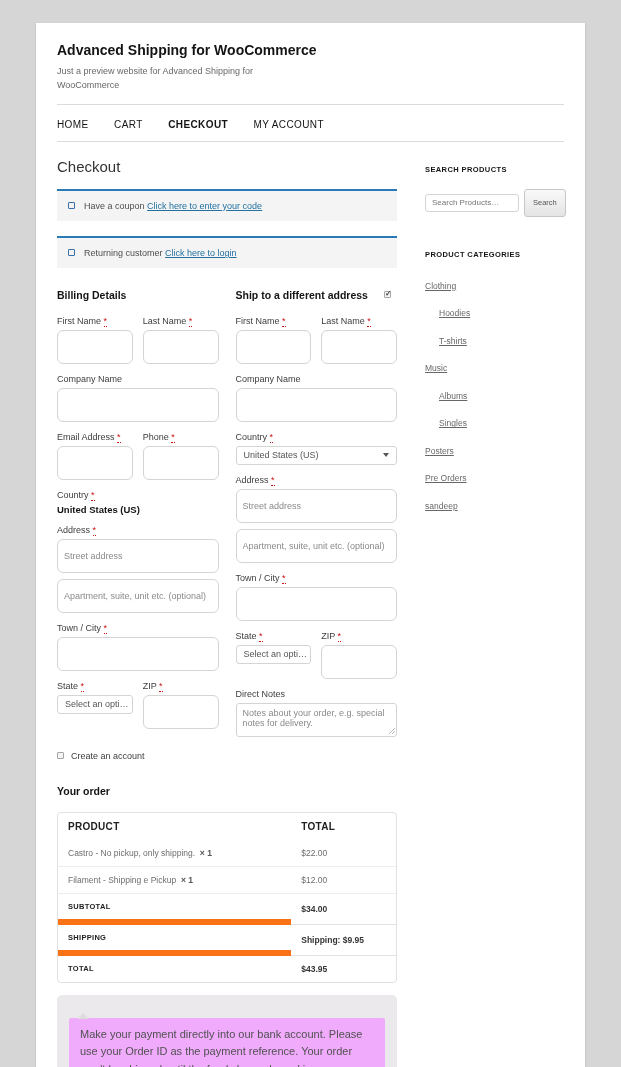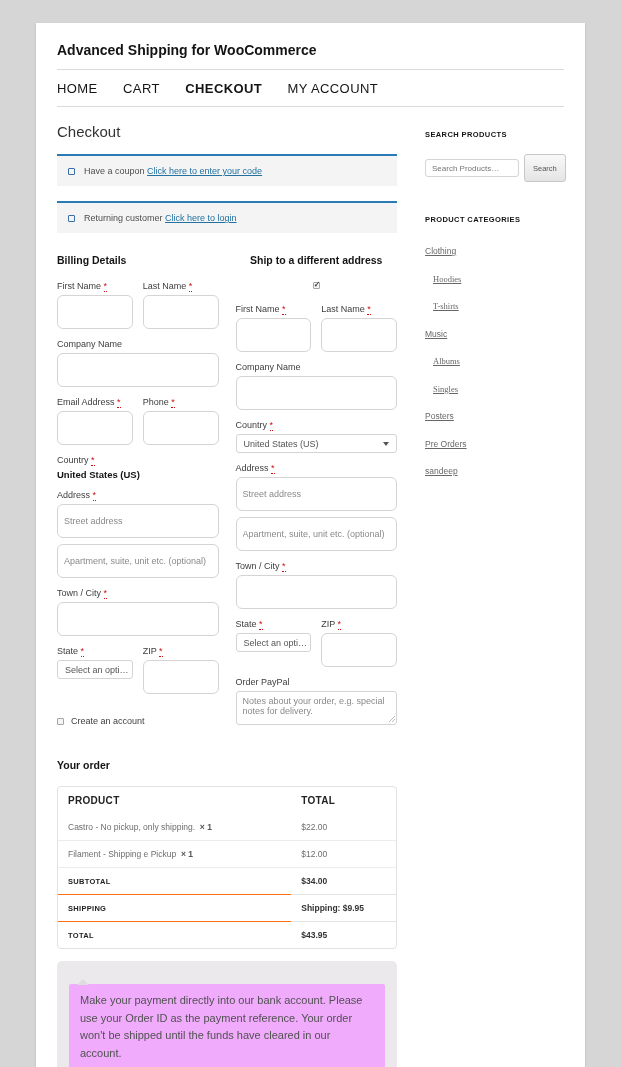--- a/index.html
+++ b/index.html
@@ -21,21 +21,21 @@
   
   .site-title { font-size:14px; font-weight:bold; color:#141414; margin-bottom:7px; }
   .site-desc  { font-size:9px; color:#686868; width:215px; line-height:1.55; }
   .main-nav {
     margin-top:11px;
     border-top:1px solid #dbdbdb; border-bottom:1px solid #dbdbdb;
     padding:9px 0;
   }
   .main-nav a {
     display:inline-block; margin-right:21px;
-    font-size:13px; letter-spacing:.4px; color:#141414; text-decoration:none;
+    font-size:10px; letter-spacing:.4px; color:#141414; text-decoration:none;
   }
   .main-nav a.current { font-weight:bold; }
   
   .content { display:flex; margin-top:16px; }
   .main { width:340px; margin-right:28px; }
   .sidebar { width:139px; padding-top:7px; }
   .page-title { font-size:15px; font-weight:400; color:#333; margin-bottom:14px; }
   
   .notice {
     border-top:2px solid #2a7ab5; background:#f4f4f4;
@@ -45,21 +45,21 @@
   }
   .notice .sq-icon {
     width:7px; height:7px; border:1px solid #3a6ea8; border-radius:1px;
     margin-right:9px; flex:none;
   }
   a.blue-link { color:#2271a1; text-decoration:underline; }
   
   .cols { display:flex; gap:17px; margin-top:21px; }
   .col { flex:1; min-width:0; }
   .section-heading { font-size:10.5px; font-weight:bold; color:#141414; margin-bottom:15px; }
-  .ship-heading { display:flex; align-items:center; gap:16px;flex-direction:column; }
+  .ship-heading { display:flex; align-items:center; gap:16px; }
   .field { margin-bottom:10px; }
   .field label { display:block; font-size:9px; color:#3d3d3d; margin-bottom:4px; }
   .req { color:#c11; text-decoration:none; border-bottom:1px dotted #c11; font-style:normal; }
   .row2 { display:flex; gap:10px; }
   .row2 .field { flex:1; min-width:0; }
   .tinput {
     display:block; width:100%; height:28px;
     border:1px solid #d4d4d4; border-radius:6px; background:#fff;
     font-family:inherit; font-size:9px; color:#555; padding:16px 6px;
   }
@@ -88,21 +88,21 @@
   .cb-row { display:flex; align-items:center; gap:7px; font-size:9px; color:#3d3d3d; margin-top:12px; }
   
   .order-sec { margin-top:24px; }
   .order-table { width:100%; border-collapse:separate; border-spacing:0; border:1px solid #e2e2e2; border-radius:4px; margin-top:14px; }
   .order-table th, .order-table td { text-align:left; padding:8px 10px; }
   .order-table .col-total { width:31%; }
   .order-table thead th { font-size:10px; font-weight:bold; color:#222; border-bottom:1px solid #e2e2e2; letter-spacing:.3px; }
   .order-table td.item { font-size:8.5px; color:#6e6e6e; border-bottom:1px solid #ededed; }
   .order-table td.item .qty { font-weight:bold; color:#555; }
   .order-table td.item-total { font-size:8.5px; color:#6e6e6e; border-bottom:1px solid #ededed; }
-  .order-table .foot th { font-size:7.5px; font-weight:bold; color:#222; border-bottom:1px solid #f97316; letter-spacing:.3px; }
+  .order-table .foot th { font-size:7.5px; font-weight:bold; color:#222; border-bottom:6px solid #f97316; letter-spacing:.3px; }
   .order-table .foot td { font-size:8.5px; font-weight:bold; color:#333; border-bottom:1px solid #e2e2e2; }
   .order-table tr:last-child th, .order-table tr:last-child td { border-bottom:none; }
   
   .payment { margin-top:12px; background:#ebe9eb; border-radius:5px; }
   .payment-methods { list-style:none; padding:13px 12px 6px; }
   .pm { font-size:9px; color:#3d3d3d; margin-bottom:10px; }
   .pm-line { display:flex; align-items:center; }
   .radio { width:8px; height:8px; border:1px solid #8f8f8f; border-radius:50%; background:#fff; margin-right:10px; position:relative; flex:none; }
   .radio.on::after { content:""; position:absolute; top:1.5px; left:1.5px; width:3.5px; height:3.5px; border-radius:50%; background:#3f3f3f; }
   .payment-box {
@@ -145,29 +145,30 @@
     width:94px; height:18px; border:1px solid #d4d4d4; border-radius:3px;
     font-family:inherit; font-size:8px; color:#666; padding:0 6px;
   }
   .search-btn {
     height:28px; padding:0 8px; font-family:inherit; font-size:7.5px; color:#555;
     background:linear-gradient(#f9f9f9,#e4e4e4); border:1px solid #c7c7c7; border-radius:3px; cursor:pointer;
   }
   .cat-list { list-style:none; margin-top:16px; }
   .cat-list li { margin-bottom:9.5px; }
   .cat-list a { font-size:8.5px; color:#686868; text-decoration:underline; }
-  .cat-list li.sub { margin-left:8px;font-family:Liberation Serif, serif; }
+  .cat-list li.sub { margin-left:14px; }
 </style>
 </head>
 <body>
 
 <div class="site">
 
   <header>
     <div class="site-title">Advanced Shipping for WooCommerce</div>
+    <div class="site-desc">Just a preview website for Advanced Shipping for WooCommerce</div>
     <nav class="main-nav">
       <a href="#">HOME</a>
       <a href="#">CART</a>
       <a href="#" class="current">CHECKOUT</a>
       <a href="#">MY ACCOUNT</a>
     </nav>
   </header>
 
   <div class="content">
     <main class="main">
@@ -310,21 +311,21 @@
                 <span class="chev"></span>
               </div>
             </div>
             <div class="field">
               <label><span>ZIP</span> <abbr class="req">*</abbr></label>
               <input class="tinput" type="text" style="">
             </div>
           </div>
 
           <div class="field">
-            <label>Order PayPal</label>
+            <label>Direct Notes</label>
             <div class="tarea-wrap">
               <textarea class="tarea" placeholder="Notes about your order, e.g. special notes for delivery." style=""></textarea>
             </div>
           </div>
         </div>
       </div>
 
       <section class="order-sec">
         <h3 class="section-heading">Your order</h3>
         <table class="order-table">

